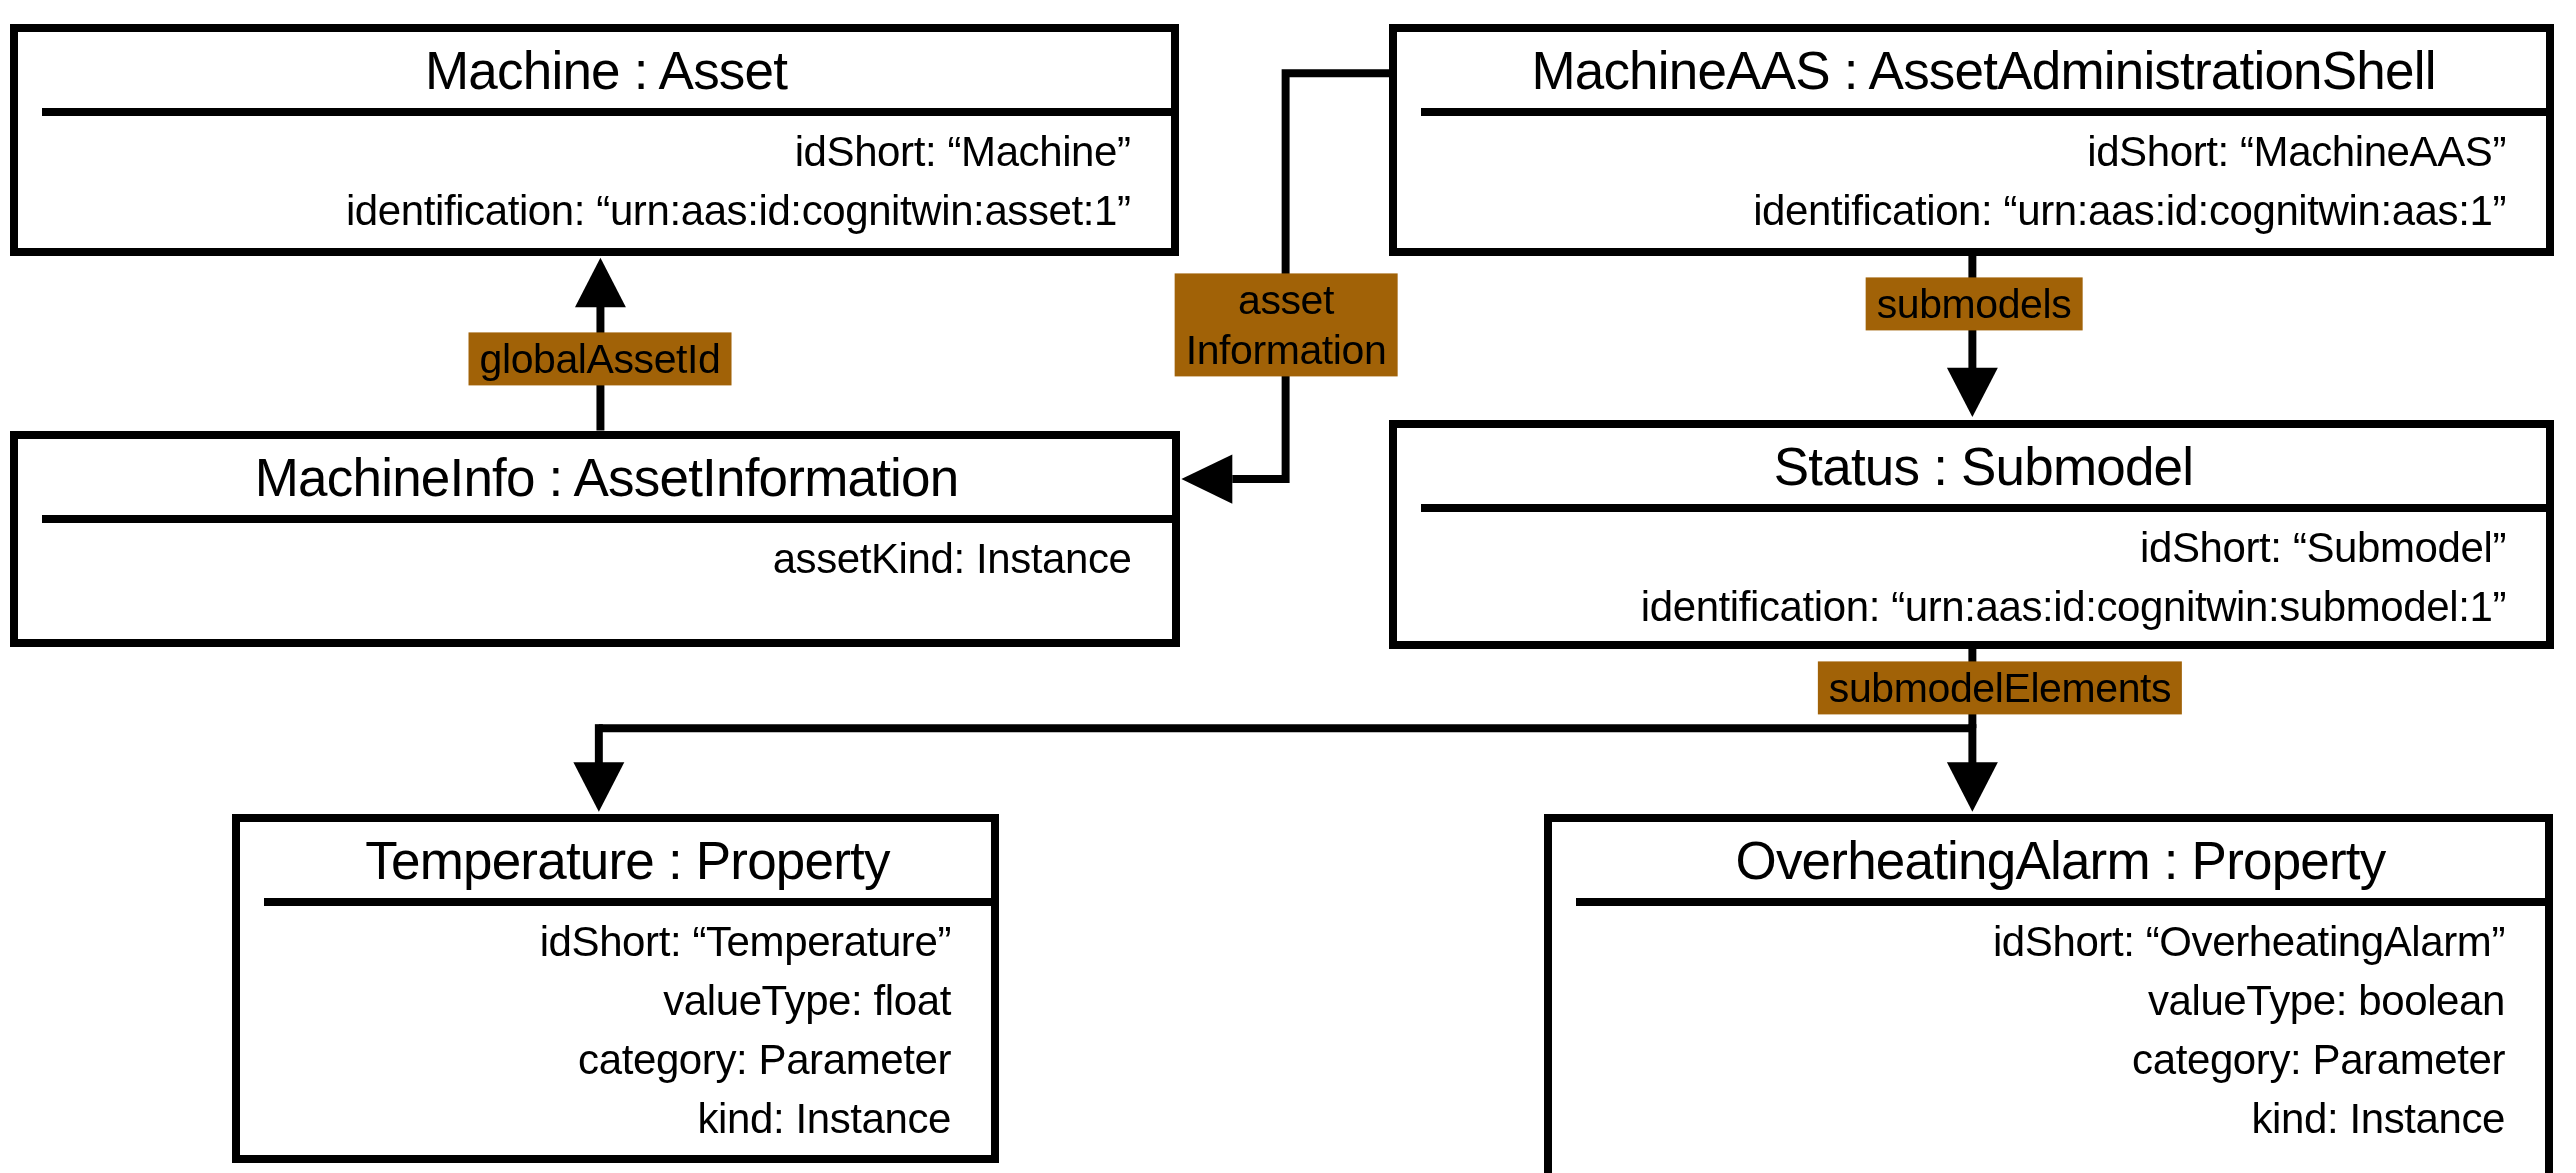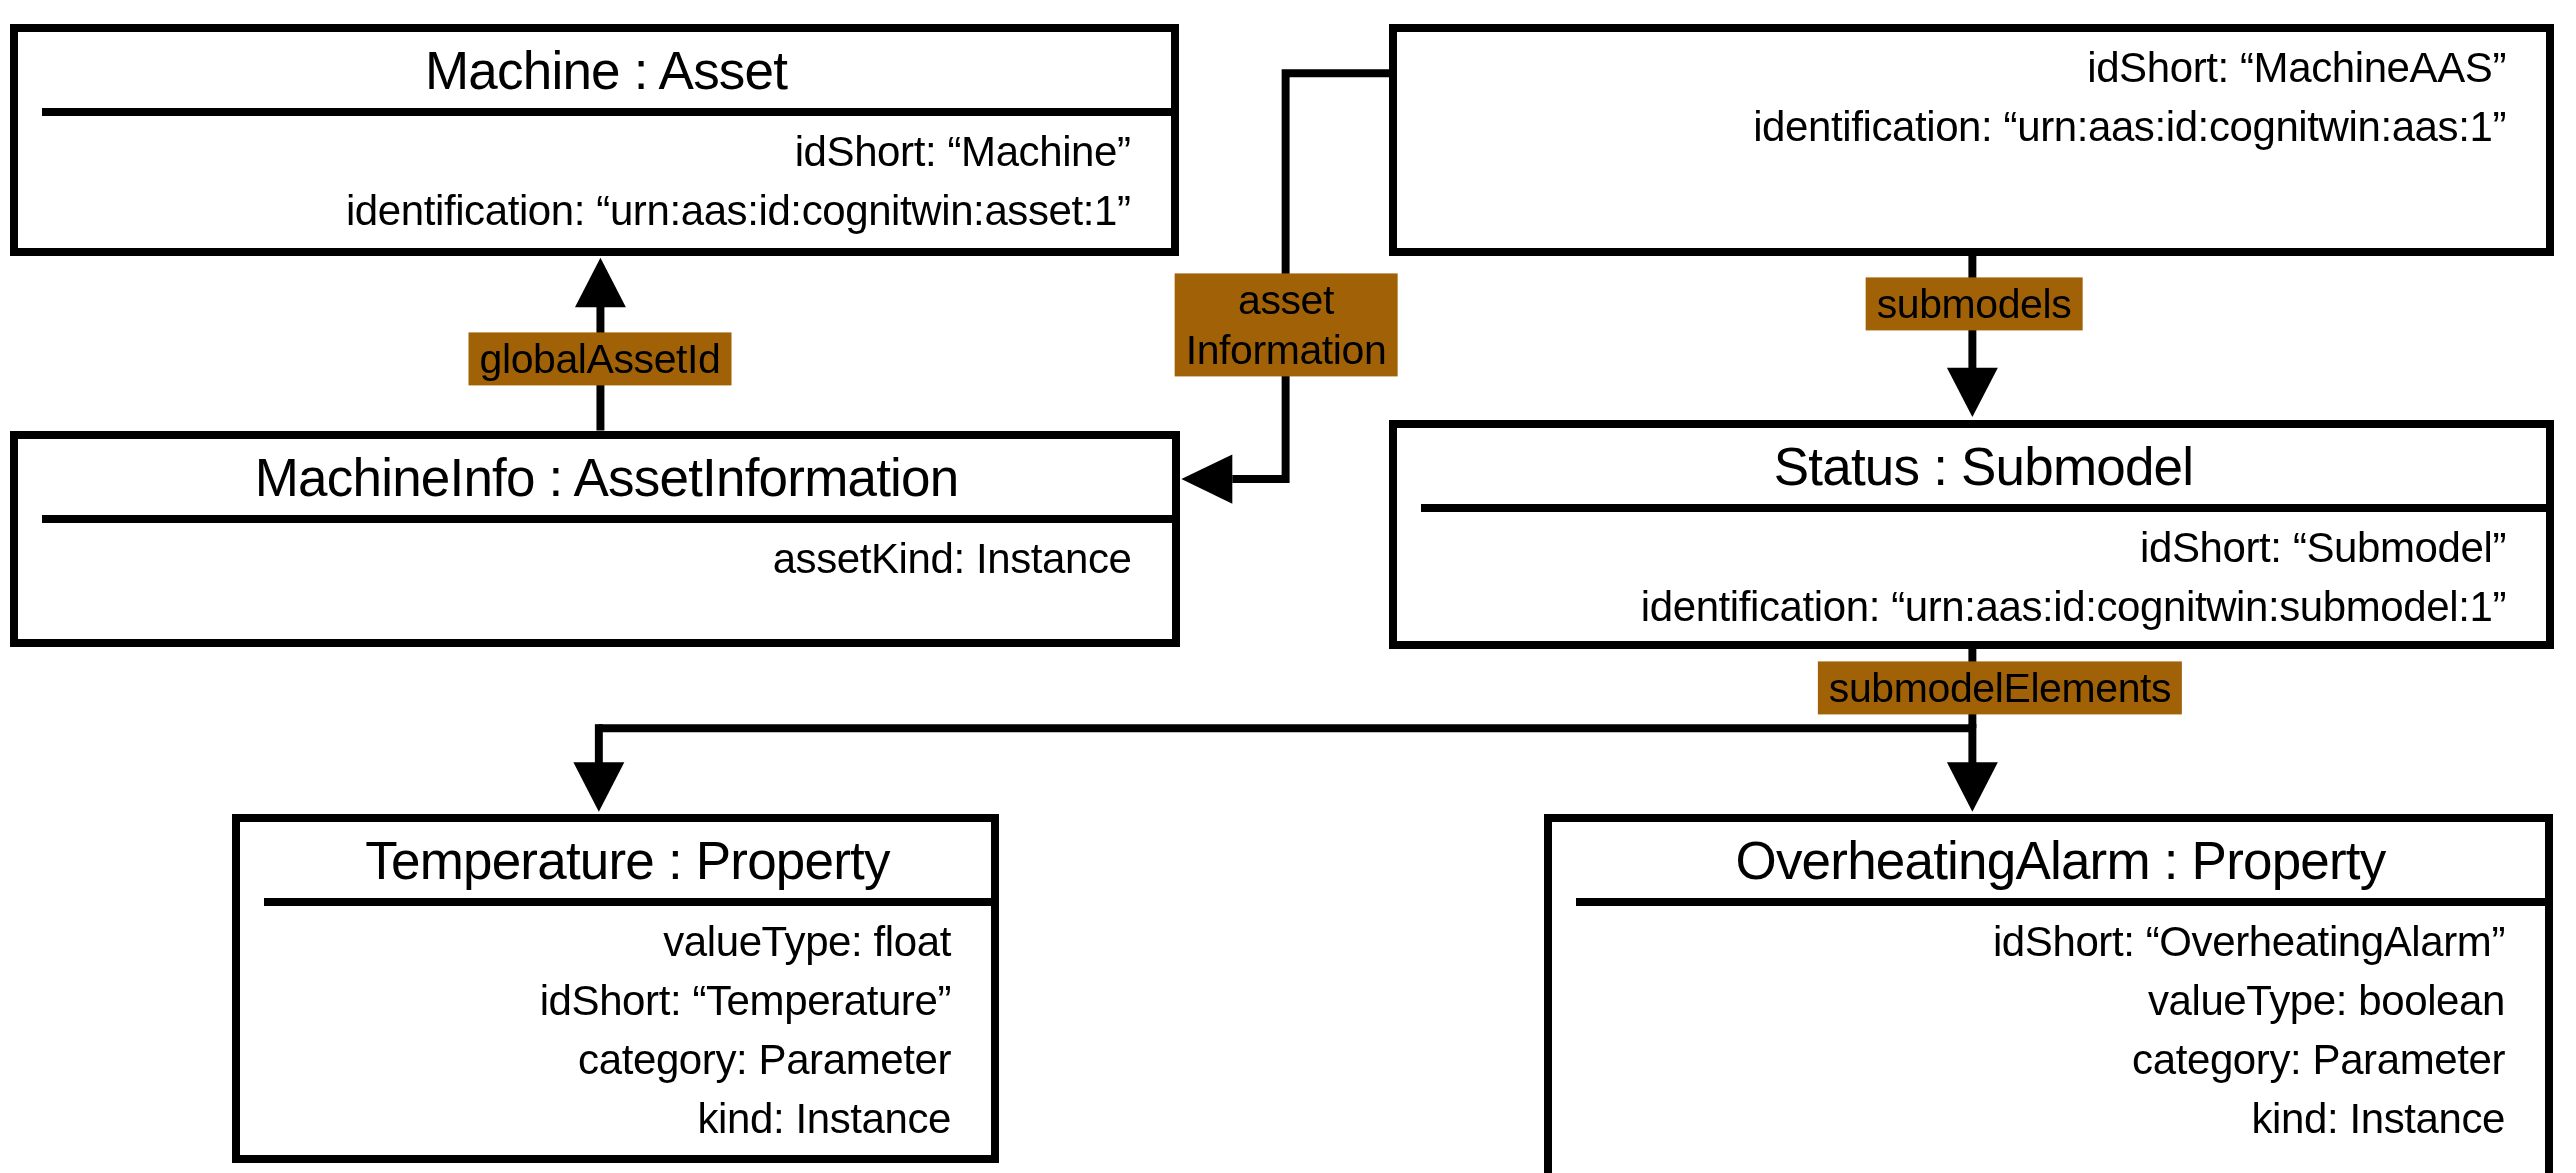--- a/index.html
+++ b/index.html
@@ -93,20 +93,21 @@
 
   <div class="node" id="node-machine">
     <div class="node-title">Machine : Asset</div>
     <div class="node-body">
       <div class="attr">idShort: “Machine”</div>
       <div class="attr">identification: “urn:aas:id:cognitwin:asset:1”</div>
     </div>
   </div>
 
   <div class="node" id="node-machineAAS">
+    <div class="node-title">MachineAAS : AssetAdministrationShell</div>
     <div class="node-body">
       <div class="attr">idShort: “MachineAAS”</div>
       <div class="attr">identification: “urn:aas:id:cognitwin:aas:1”</div>
     </div>
   </div>
 
   <div class="node" id="node-machineInfo">
     <div class="node-title">MachineInfo : AssetInformation</div>
     <div class="node-body">
       <div class="attr">assetKind: Instance</div>
@@ -117,22 +118,22 @@
     <div class="node-title">Status : Submodel</div>
     <div class="node-body">
       <div class="attr">idShort: “Submodel”</div>
       <div class="attr">identification: “urn:aas:id:cognitwin:submodel:1”</div>
     </div>
   </div>
 
   <div class="node" id="node-temperature">
     <div class="node-title">Temperature : Property</div>
     <div class="node-body">
+      <div class="attr">idShort: “Temperature”</div>
       <div class="attr">valueType: float</div>
-      <div class="attr">idShort: “Temperature”</div>
       <div class="attr">category: Parameter</div>
       <div class="attr">kind: Instance</div>
     </div>
   </div>
 
   <div class="node" id="node-overheatingAlarm">
     <div class="node-title">OverheatingAlarm : Property</div>
     <div class="node-body">
       <div class="attr">idShort: “OverheatingAlarm”</div>
       <div class="attr">valueType: boolean</div>

